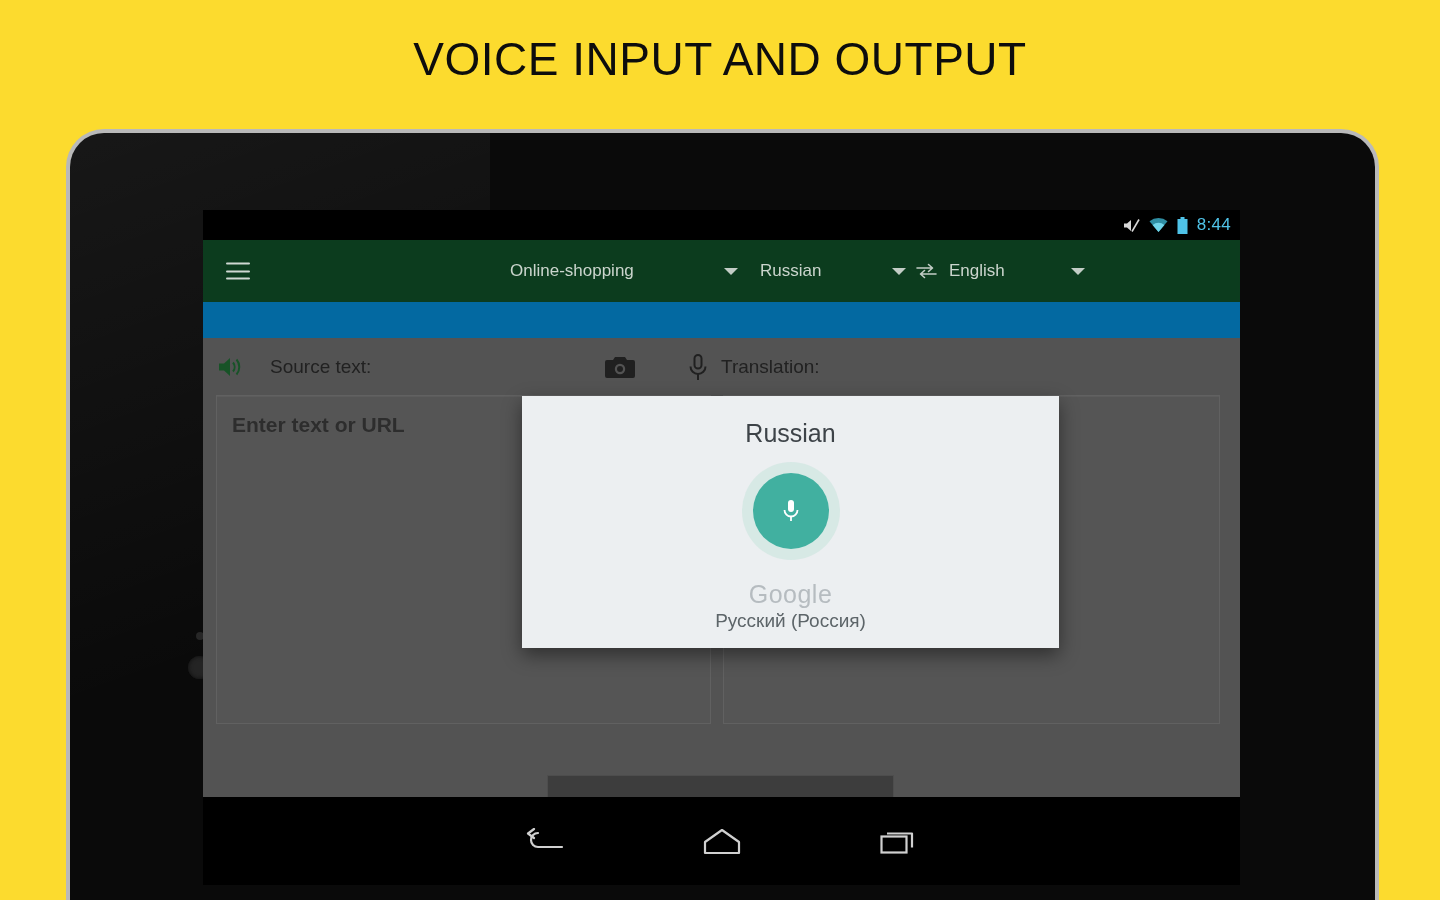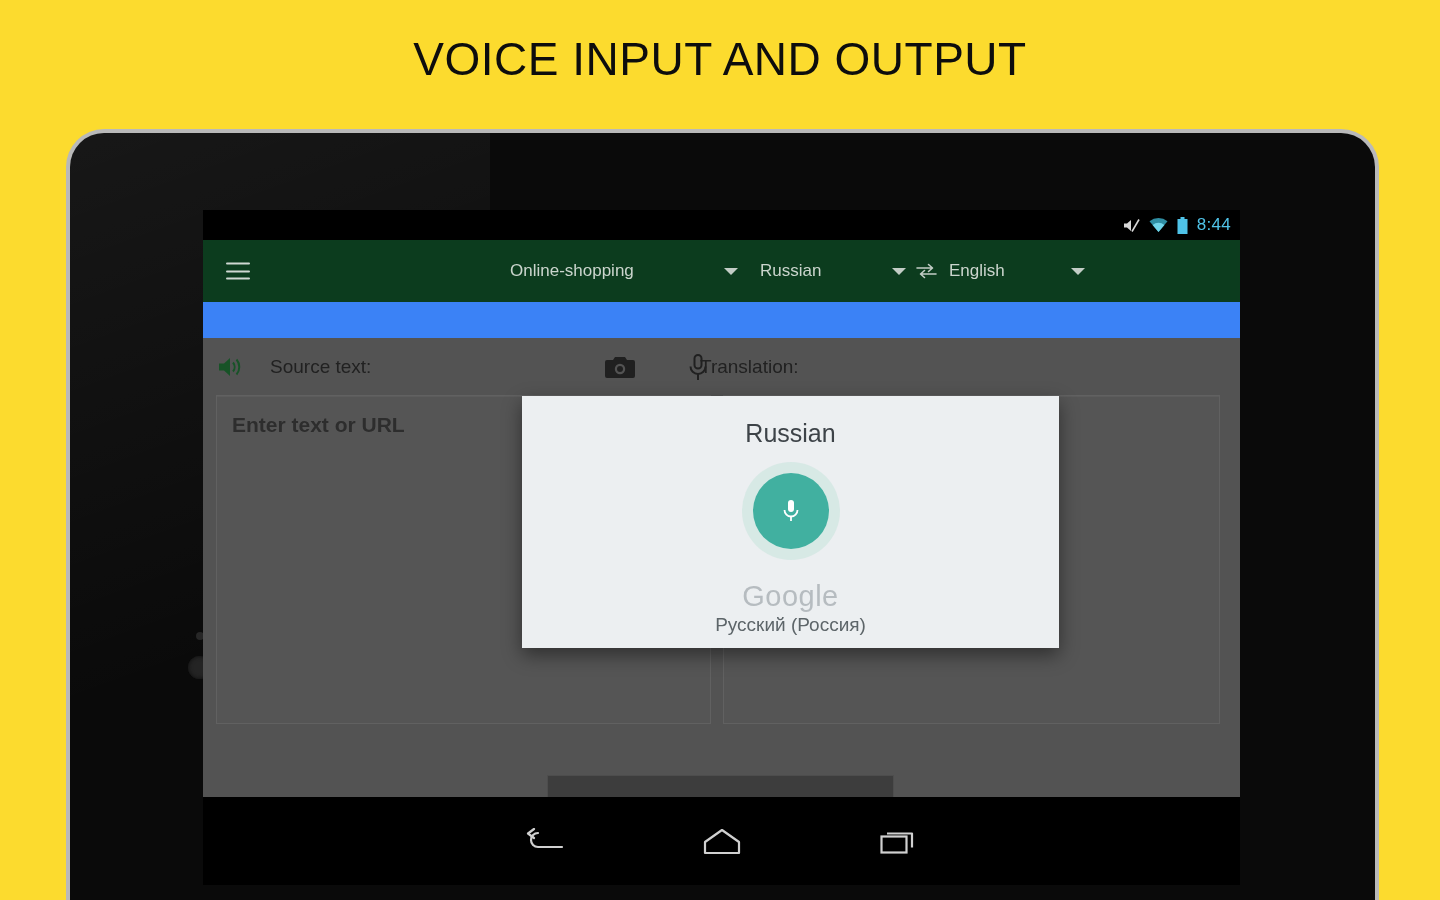--- a/index.html
+++ b/index.html
@@ -48,21 +48,21 @@
     width: 23px; height: 23px; border-radius: 50%;
     background: #242424;
     box-shadow: inset 0 0 4px #0d0d0d;
   }
 
   
   .screen {
     position: absolute;
     left: 133px; top: 77px;      
     width: 1037px; height: 587px;
-    background: #3b82f6;
+    background: #0369a1;
     overflow: hidden;
   }
 
   
   .statusbar {
     height: 30px; background: #000;
     display: flex; align-items: center; justify-content: flex-end;
     padding-right: 9px; gap: 9px;
   }
   .statusbar .sb-icon { display: flex; align-items: center; }
@@ -113,21 +113,21 @@
     height: 57px; display: flex; align-items: center; position: relative; margin-top: 36px;
   }
   .speaker-icon { position: absolute; left: 15px; top: 18px; }
   .src-label {
     position: absolute; left: 67px; top: 50%; transform: translateY(-50%);
     font-size: 19px; color: #2b2b2b;
   }
   .camera-icon { position: absolute; left: 402px; top: 17px; }
   .mic-icon-sm { position: absolute; left: 484px; top: 16px; }
   .dst-label {
-    position: absolute; left: 497px; top: 50%; transform: translateY(-50%);
+    position: absolute; left: 518px; top: 50%; transform: translateY(-50%);
     font-size: 19px; color: #2b2b2b;
   }
 
   .panes { display: flex; gap: 12px; padding: 0 13px; }
   .pane {
     height: 329px;
     border: 1px solid #7d7d7d;
     background: #6e6e6e;
     box-shadow: inset 0 1px 0 rgba(255,255,255,0.06);
     position: relative;
@@ -179,21 +179,21 @@
   }
   .mic-button {
     position: relative;
     width: 76px; height: 76px; border-radius: 50%;
     background: #41b0a0;
     display: flex; align-items: center; justify-content: center;
     cursor: pointer;
   }
   .vd-brand {
     margin-top: 20px;
-    font-size: 29px; color: #b6bcc0; letter-spacing: 0.5px;
+    font-size: 25px; color: #b6bcc0; letter-spacing: 0.5px;
   }
   .vd-locale {
     margin-top: 1px;
     font-size: 19px; color: #5d6569;
   }
 
   
   .navbar {
     position: absolute;
     left: 133px; top: 664px;

